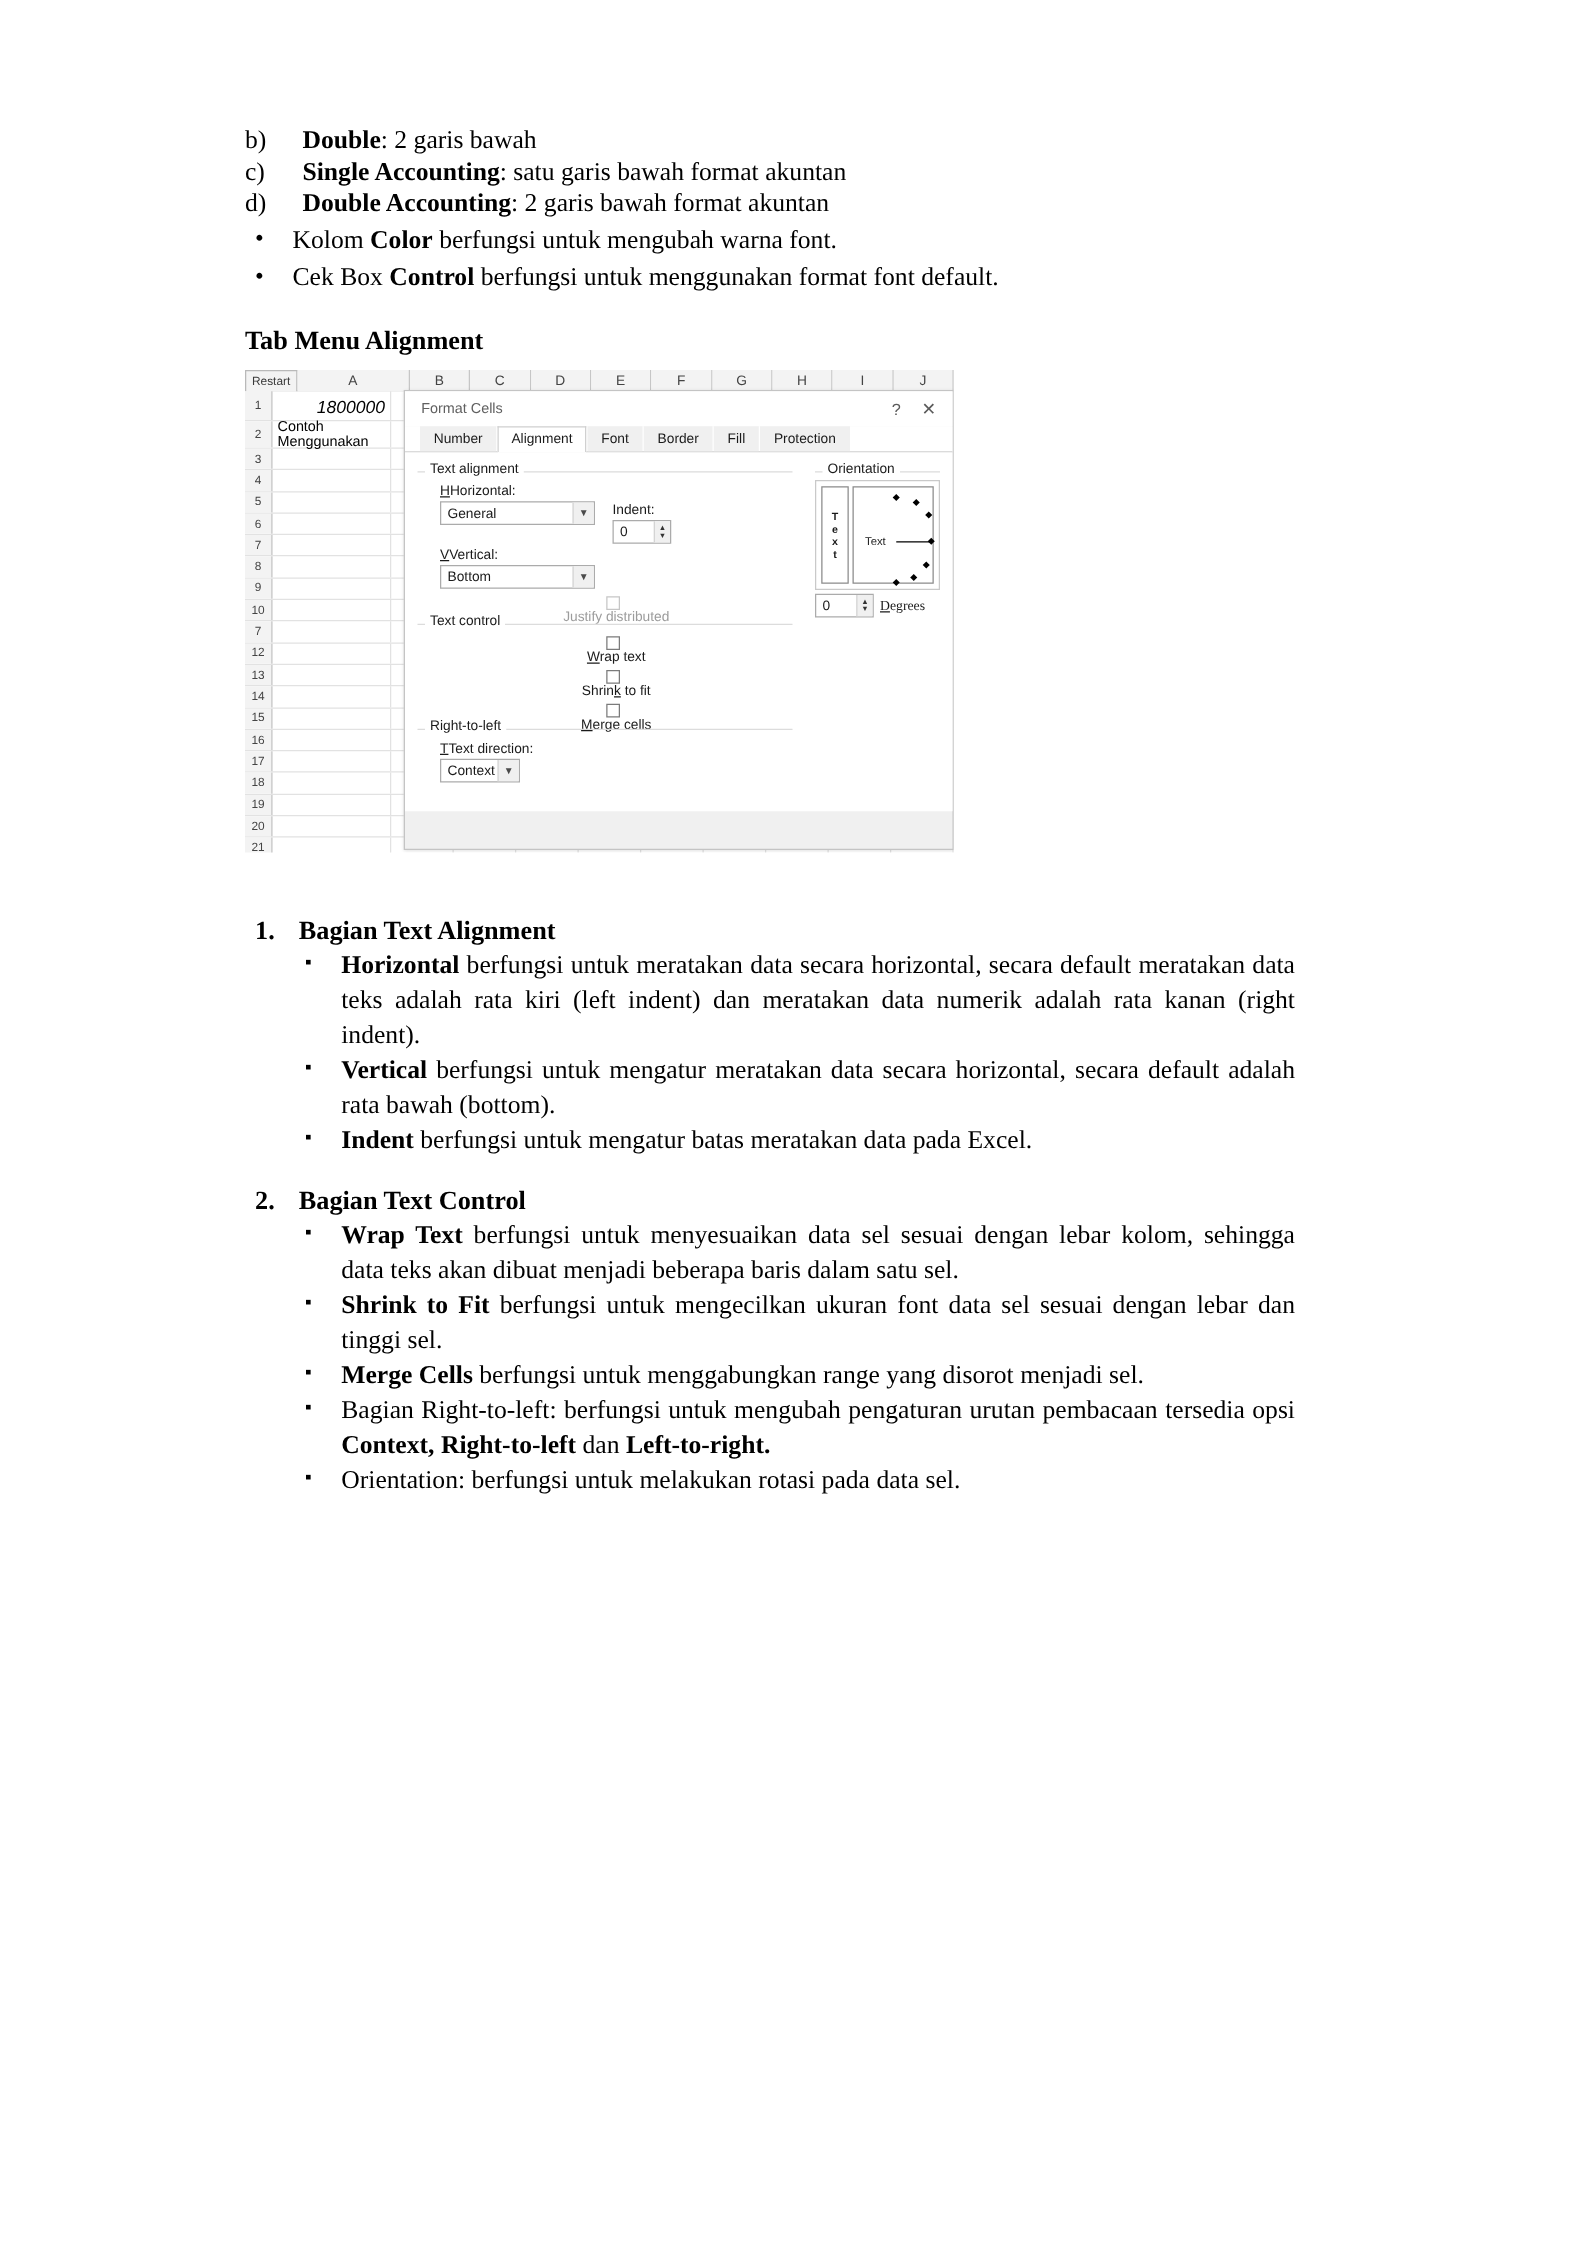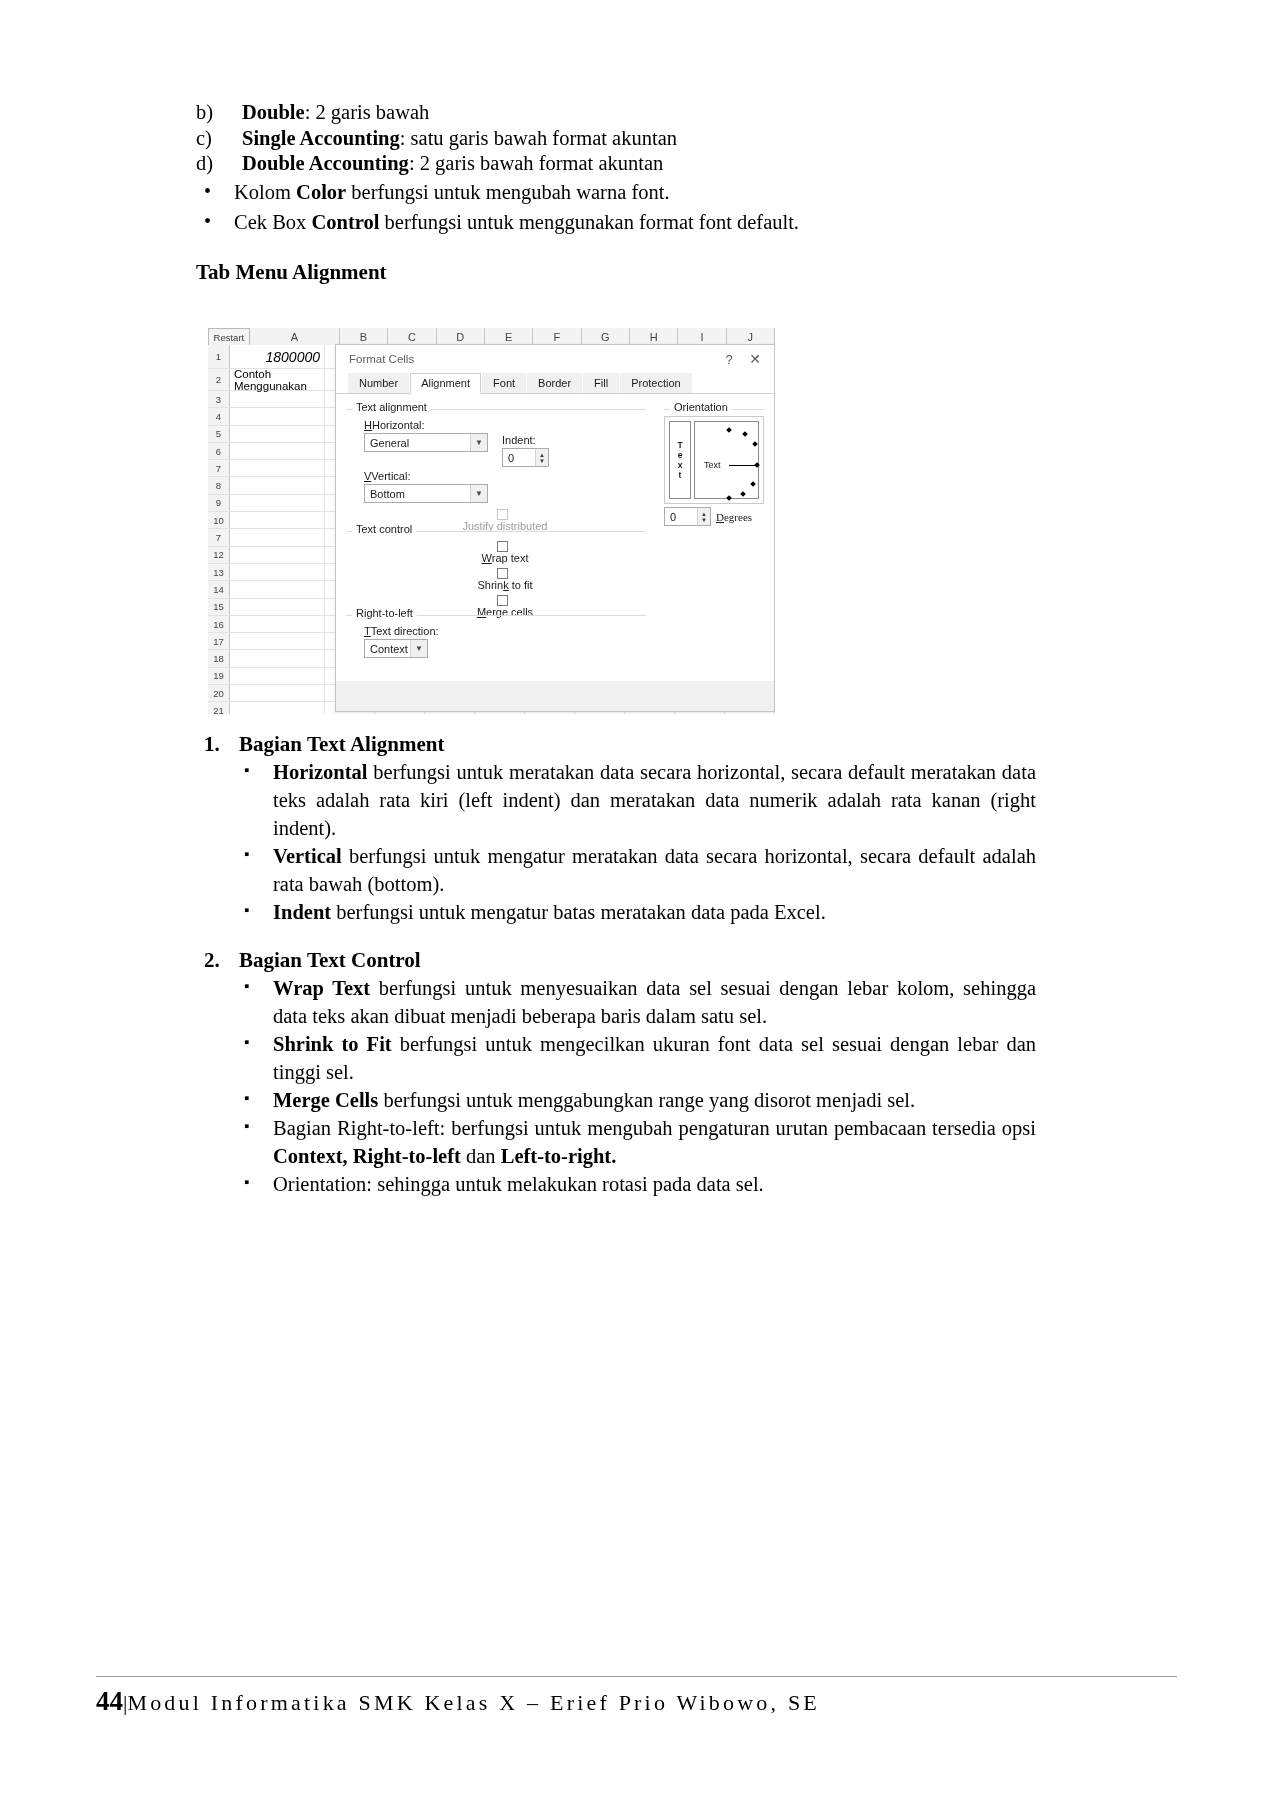--- a/index.html
+++ b/index.html
@@ -59,26 +59,25 @@
     font-size:20.5px; line-height:28px; font-weight:normal;
     text-align:justify;
   }
   .sqlist li .marker {
     position:absolute; left:5px; top:-2px; font-size:15px; line-height:28px;
   }
   .sqlist li.last-line { text-align:left; }
 
   
   .excel-shot {
-    position:absolute; left:208px; top:296px;
+    position:absolute; left:196px; top:296px;
     width:567px; height:386px;
     background:#ffffff;
     overflow:hidden;
     font-family:"Liberation Sans", sans-serif;
-    margin-top:32px;
   }
   .col-header-row {
     display:flex; height:17px; background:#f3f3f3;
     border-bottom:1px solid #c6c6c6;
   }
   .corner-cell {
     width:44px; height:17px; background:#f3f3f3;
     border-right:1px solid #b9b9b9; border-left:1px solid #b9b9b9;
     border-top:1px solid #b9b9b9;
     font-size:9.5px; color:#3a3a3a; display:flex;
@@ -768,27 +767,21 @@
           <li>
             <span class="marker">▪</span><b>Shrink to Fit</b><span> berfungsi untuk mengecilkan ukuran font data sel sesuai dengan lebar dan tinggi sel.</span>
           </li>
           <li class="last-line">
             <span class="marker">▪</span><b>Merge Cells</b><span> berfungsi untuk menggabungkan range yang disorot menjadi sel.</span>
           </li>
           <li>
             <span class="marker">▪</span><span>Bagian Right-to-left: berfungsi untuk mengubah pengaturan urutan pembacaan tersedia opsi </span><b>Context, Right-to-left</b><span> dan </span><b>Left-to-right.</b>
           </li>
           <li class="last-line">
-            <span class="marker">▪</span><span>Orientation: sehingga untuk melakukan rotasi pada data sel.</span>
+            <span class="marker">▪</span><span>Orientation: berfungsi untuk melakukan rotasi pada data sel.</span>
           </li>
         </ul>
       </li>
     </ol>
   </div>
 
-  <div class="pg-footer">
-    <div class="pg-rule"></div>
-    <div class="pg-foot-text">
-      <span class="pnum">44</span><span class="sep">|</span><span class="ftitle">Modul Informatika SMK Kelas X – Erief Prio Wibowo, SE</span>
-    </div>
-  </div>
 
 </div>
 
 </body></html>

